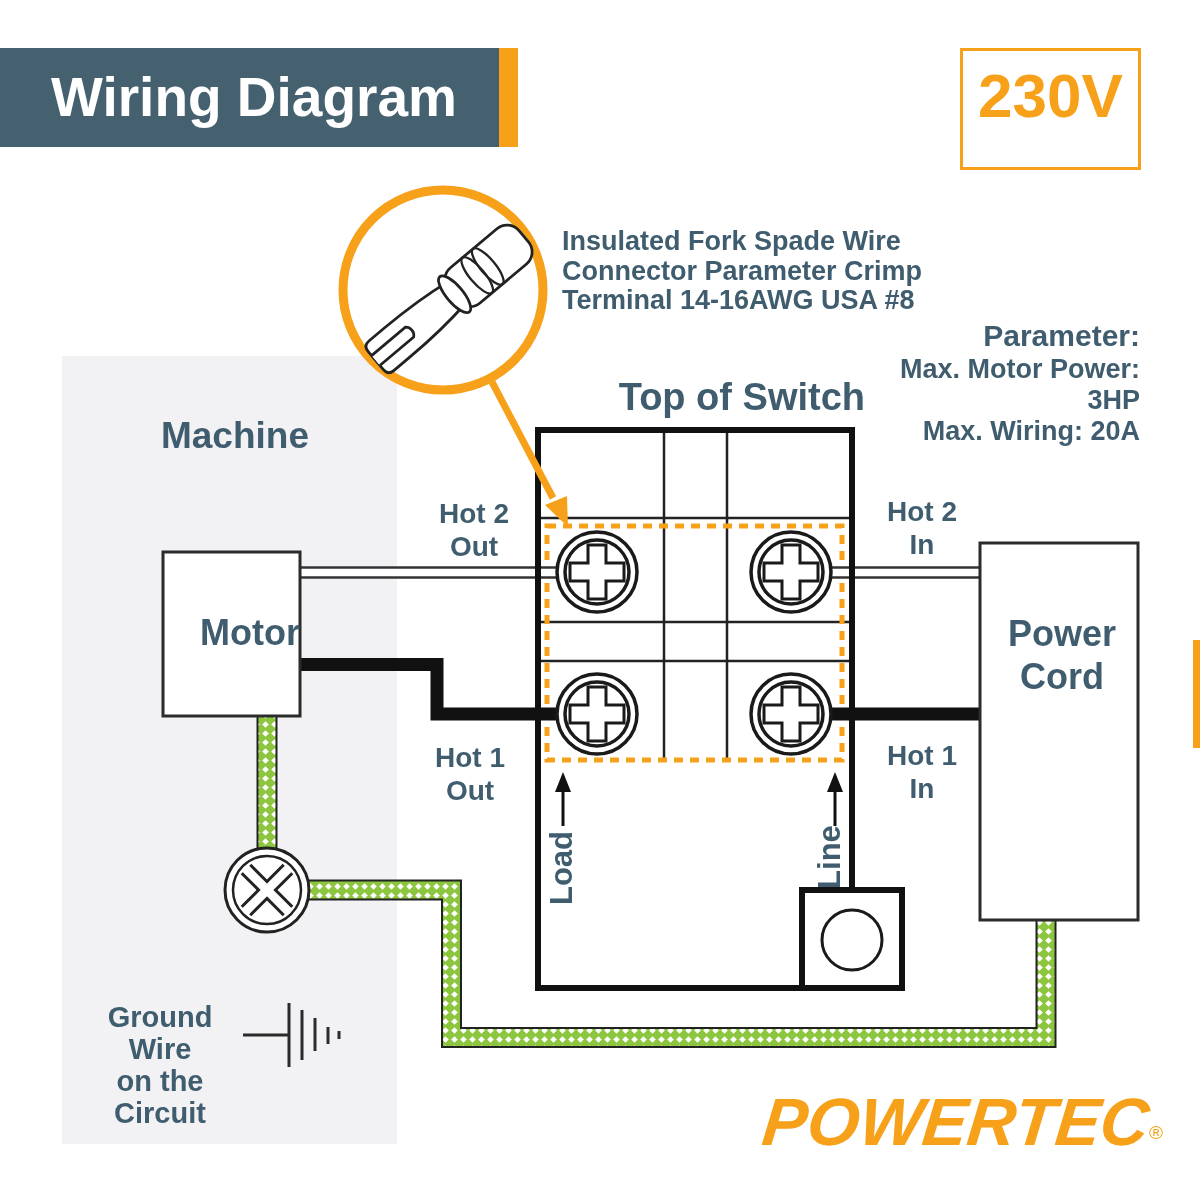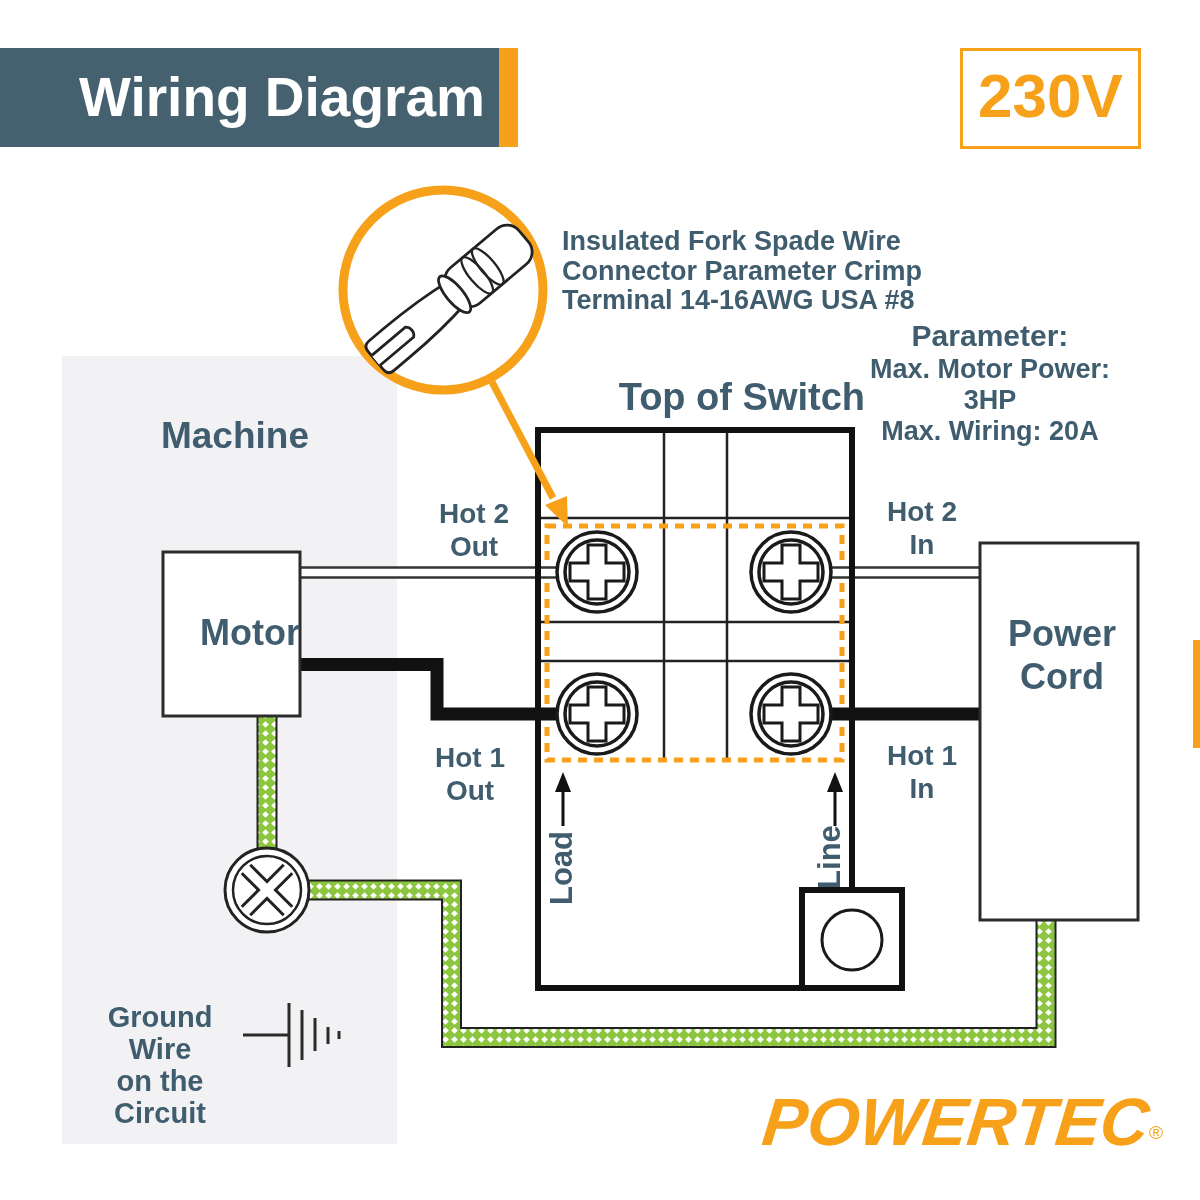--- a/index.html
+++ b/index.html
@@ -1,27 +1,27 @@
 <!DOCTYPE html>
 <html><head>
 <meta charset="utf-8">
 <style>
   html,body{margin:0;padding:0;background:#fff;}
   .page{position:relative;width:1200px;height:1200px;background:#ffffff;overflow:hidden;
         font-family:"Liberation Sans",sans-serif;color:#3F5D6E;}
   .abs{position:absolute;}
   svg{position:absolute;left:0;top:0;}
   .banner{left:0;top:48px;width:499px;height:99px;background:#45606E;}
-  .banner span{display:block;padding-left:35px;line-height:99px;font-size:55px;font-weight:700;color:#fff;margin-left:44px;}
+  .banner span{display:block;padding-left:51px;line-height:99px;font-size:55px;font-weight:700;color:#fff;}
   .banner-stripe{left:499px;top:48px;width:19px;height:99px;background:#F7A11A;}
-  .voltage{left:960px;top:48px;width:181px;height:101px;border:3px solid #F7A11A;box-sizing:border-box;
+  .voltage{left:960px;top:48px;width:181px;height:122px;border:3px solid #F7A11A;box-sizing:border-box;
            text-align:center;font-size:62px;font-weight:800;color:#F7A11A;line-height:89px;}
   .callout-text{left:562px;top:227px;width:380px;font-size:27px;font-weight:700;color:#3F5D6E;}
   .callout-text div{line-height:29.5px;}
-  .params{left:840px;top:318px;width:300px;text-align:center;color:#3F5D6E;}
+  .params{left:840px;top:318px;width:300px;text-align:right;color:#3F5D6E;}
   .params-heading{font-size:30px;font-weight:800;line-height:36px;}
   .params-line{font-size:27px;font-weight:600;line-height:31px;}
   .switch-title{left:555px;top:376px;width:310px;text-align:right;font-size:38px;font-weight:800;}
   .machine-label{left:110px;top:415px;width:250px;text-align:center;font-size:37px;font-weight:700;}
   .motor-label{left:163px;top:612px;width:137px;text-align:right;font-size:36px;font-weight:700;}
   .powercord-label{left:980px;top:612px;width:164px;text-align:center;font-size:36px;font-weight:700;}
   .powercord-label div{line-height:43px;}
   .wire-label{width:112px;text-align:center;font-size:28px;font-weight:700;}
   .wire-label div{line-height:33px;}
   .rot-label{width:120px;height:42px;line-height:42px;text-align:center;font-size:31px;font-weight:700;

